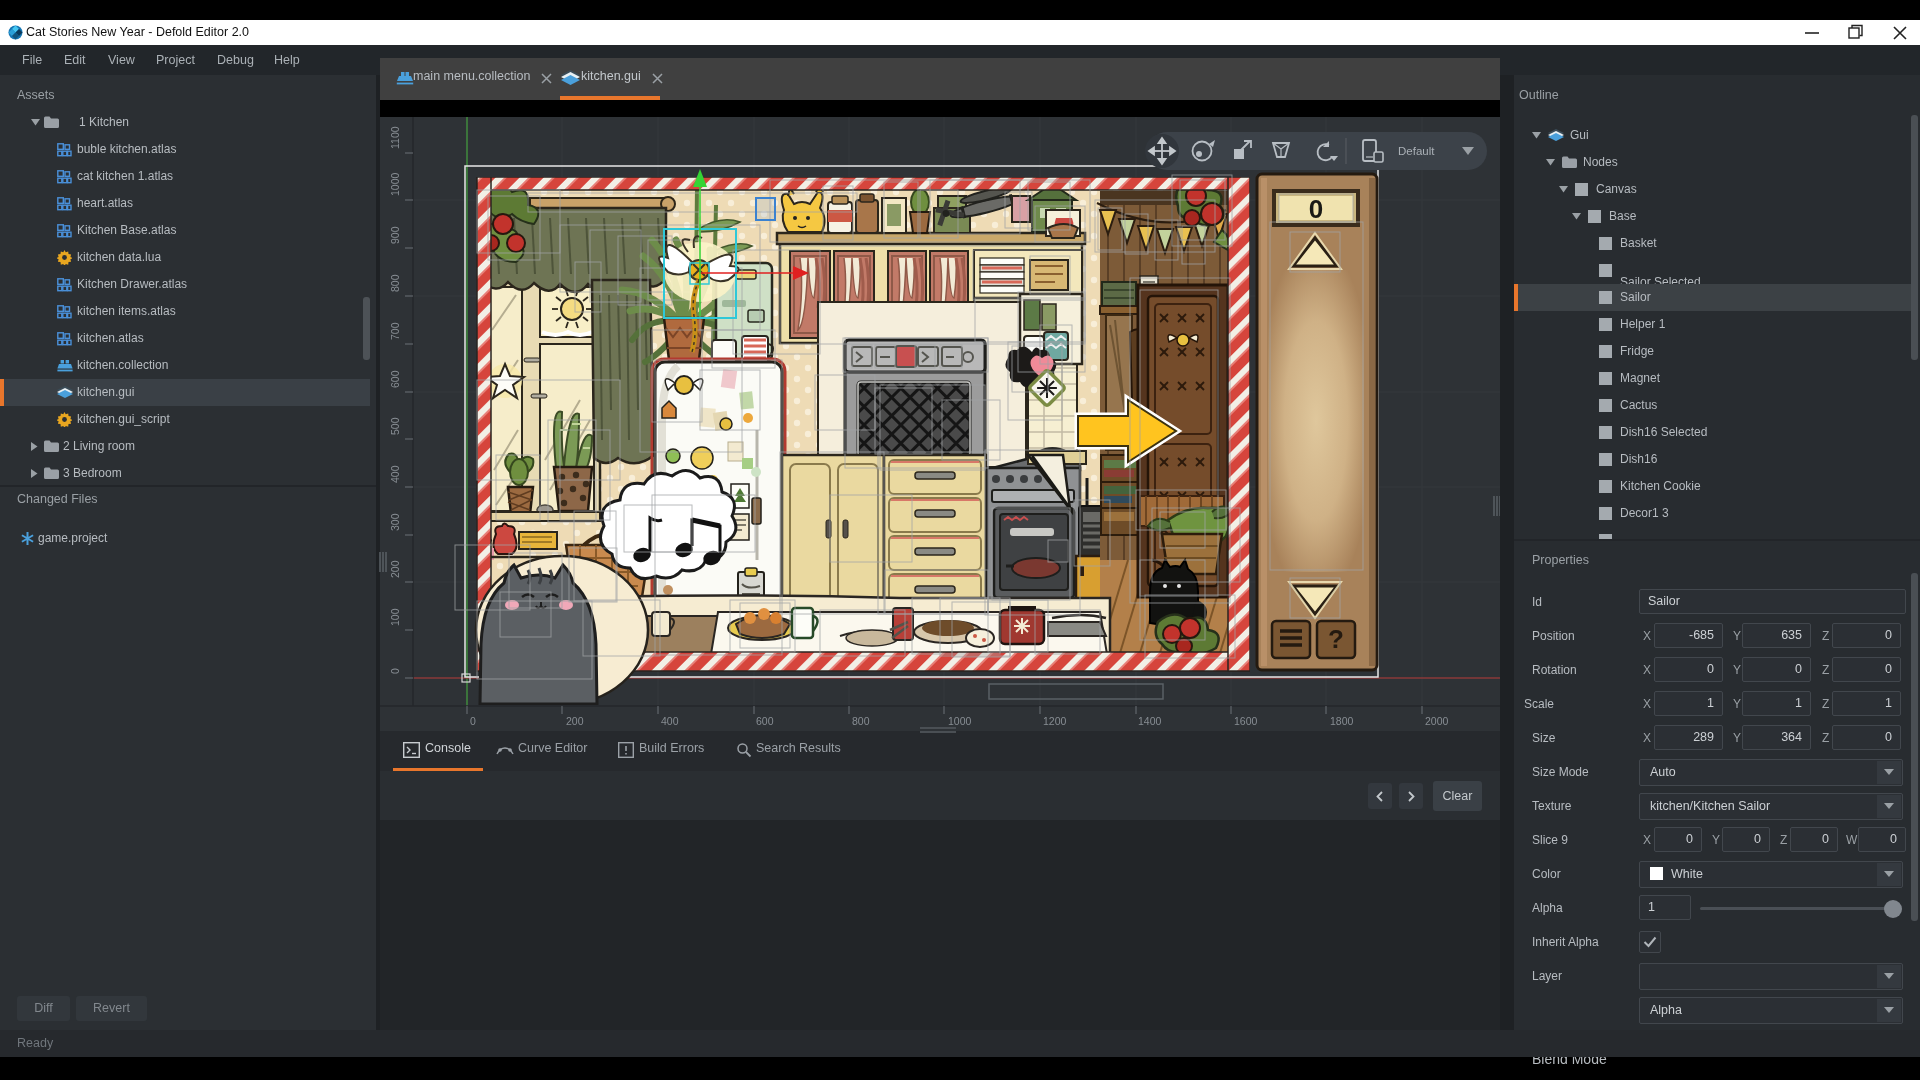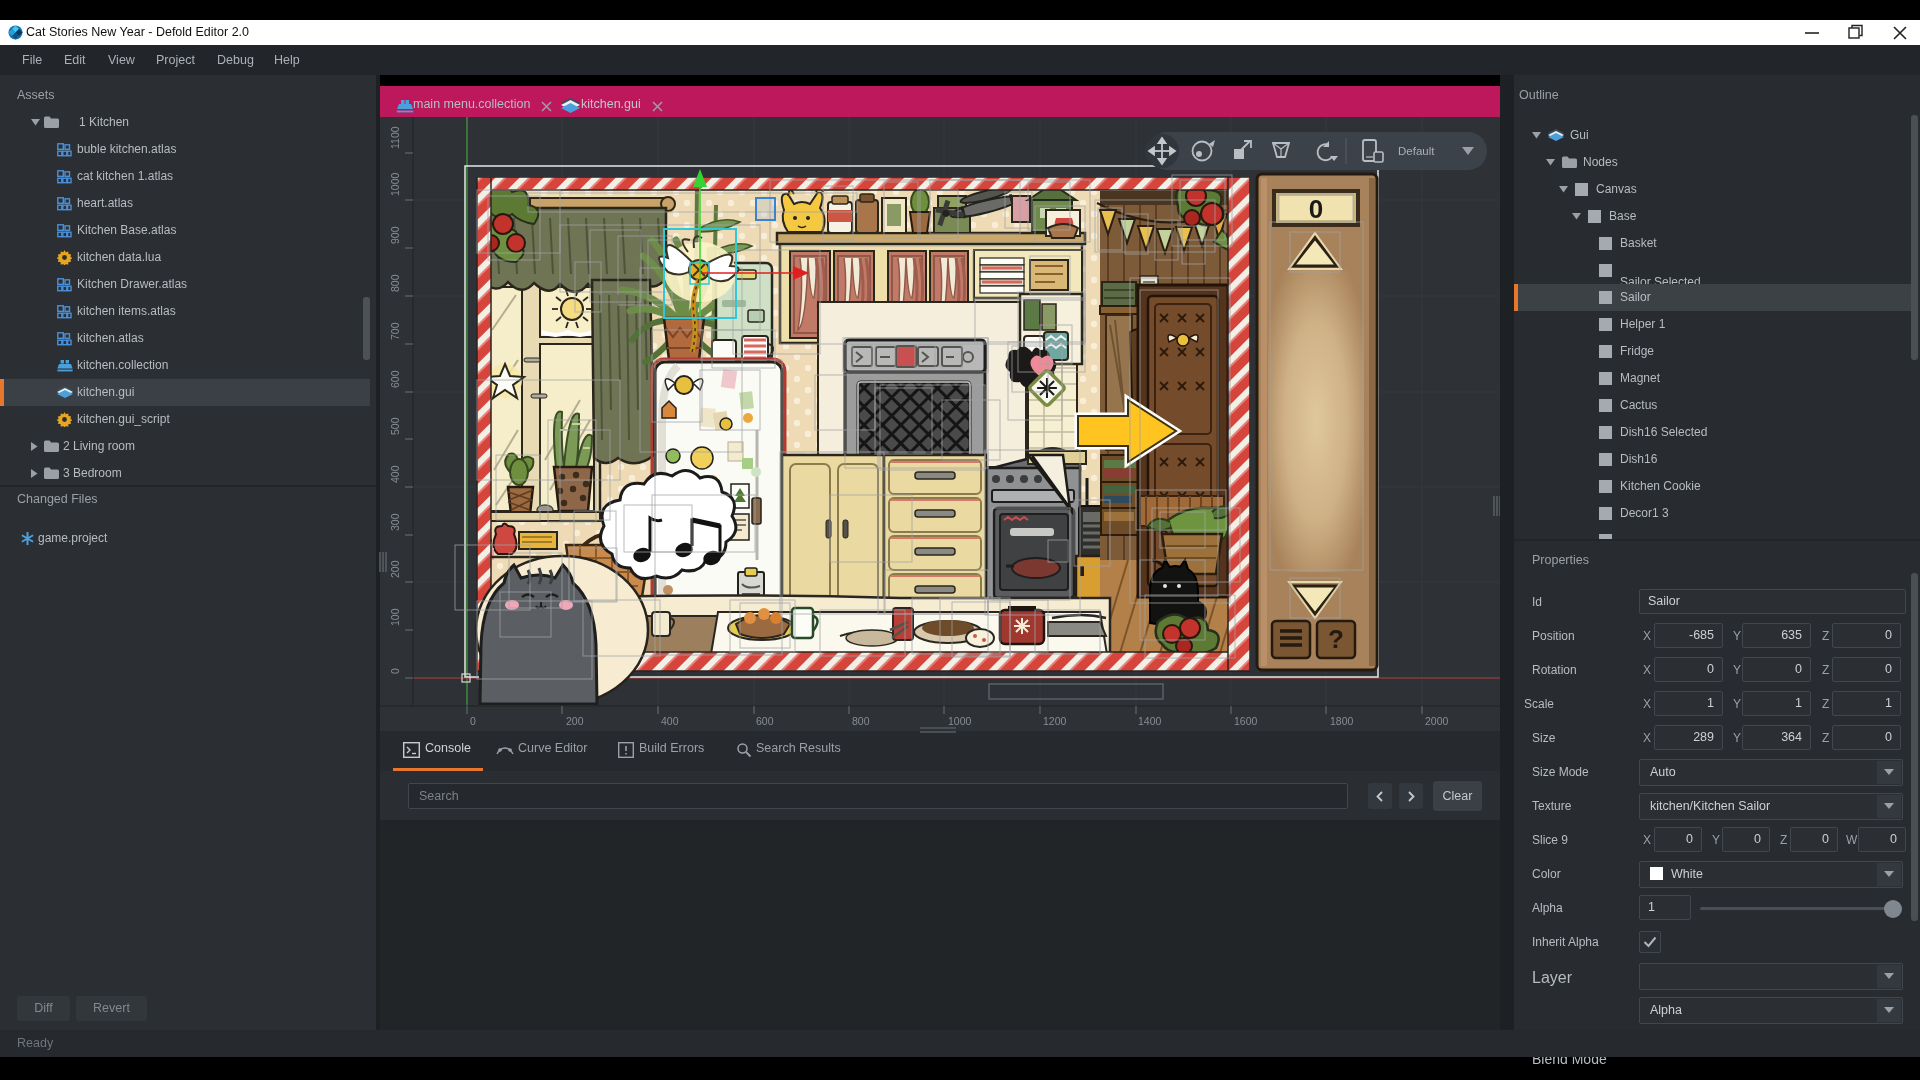--- a/index.html
+++ b/index.html
@@ -8,21 +8,21 @@
 .abs { position:absolute; }
 #titlebar { position:absolute; left:0; top:20px; width:1920px; height:25px; background:#fff; }
 #titletext { position:absolute; left:26px; top:5px; font-size:12.5px; color:#111; }
 #menubar { position:absolute; left:0; top:45px; width:1920px; height:30px; background:#22262a; }
 .menuitem { position:absolute; top:8px; font-size:12.5px; color:#abb1b6; }
 #leftpanel { position:absolute; left:0; top:75px; width:376px; height:955px; background:#2b2f33; }
 #rightpanel { position:absolute; left:1514px; top:75px; width:406px; height:955px; background:#282c30; }
 #statusbar { position:absolute; left:0; top:1030px; width:1920px; height:27px; background:#26292d; }
 .phead { font-size:12.5px; color:#9aa0a5; }
 .trow { position:absolute; height:27px; line-height:27px; font-size:12px; color:#b7bcc1; white-space:nowrap; }
-#tabbar { position:absolute; left:380px; top:86px; width:1120px; height:42px; background:#be185d; }
+#tabbar { position:absolute; left:380px; top:58px; width:1120px; height:42px; background:#404040; }
 #canvas { position:absolute; left:380px; top:117px; width:1120px; height:614px; background:#2e3236; overflow:hidden; }
 #console { position:absolute; left:380px; top:731px; width:1120px; height:299px; background:#26292d; }
 .ctab { position:absolute; top:10px; font-size:12.5px; color:#9ba1a7; }
 </style>
 </head>
 <body>
 
 <div id="titlebar">
   <svg class="abs" style="left:7px;top:4px" width="17" height="17" viewBox="0 0 17 17">
     <circle cx="8.5" cy="8.5" r="7" fill="#1676b4"></circle>
@@ -900,21 +900,20 @@
     <path d="M8 4 v5 M8 11 v1.5" stroke="#9ba1a7" stroke-width="1.6"></path>
   </svg>
   <div class="ctab" style="left:259px">Build Errors</div>
   <svg class="abs" style="left:356px;top:11px" width="16" height="16" viewBox="0 0 16 16">
     <circle cx="6.5" cy="6.5" r="4.5" fill="none" stroke="#9ba1a7" stroke-width="1.5"></circle>
     <line x1="10" y1="10" x2="14.5" y2="14.5" stroke="#9ba1a7" stroke-width="1.8"></line>
   </svg>
   <div class="ctab" style="left:376px">Search Results</div>
   <div style="position:absolute;left:13px;top:37px;width:90px;height:3px;background:#e8762c"></div>
   <div style="position:absolute;left:0;top:40px;width:1120px;height:49px;background:#2a2e32"></div>
-  <div style="position:absolute;left:28px;top:52px;width:940px;height:26px;background:#25282c;border:1px solid #41464c;border-radius:2px;color:#7c8288;font-size:12.5px;line-height:24px;padding:0 10px">Search</div>
   <div style="position:absolute;left:988px;top:52px;width:24px;height:26px;background:#33383e;border-radius:3px"></div>
   <svg class="abs" style="left:995px;top:60px" width="10" height="11" viewBox="0 0 10 11">
       <path d="M7 1 L2.5 5.5 L7 10" fill="none" stroke="#c3c8cc" stroke-width="1.8"></path>
     </svg>
   <div style="position:absolute;left:1019px;top:52px;width:24px;height:26px;background:#33383e;border-radius:3px"></div>
   <svg class="abs" style="left:1026px;top:60px" width="10" height="11" viewBox="0 0 10 11">
       <path d="M3 1 L7.5 5.5 L3 10" fill="none" stroke="#c3c8cc" stroke-width="1.8"></path>
     </svg>
   <div style="position:absolute;left:1053px;top:50px;width:49px;height:30px;background:#3a4046;border-radius:3px;color:#c3c8cc;font-size:12.5px;text-align:center;line-height:30px">Clear</div>
   <div style="position:absolute;left:0;top:89px;width:1120px;height:210px;background:#222528"></div>
@@ -1025,21 +1024,21 @@
       <div style="position:absolute;left:125px;top:786px;width:264px;height:27px;background:#2b2f34;border:1px solid #42474d;border-radius:2px;font-size:12.5px;color:#ccd0d4;line-height:25px;padding:0 10px"><span style="display:inline-block;width:13px;height:13px;background:#fff;vertical-align:-2px;margin-right:8px"></span>White<div style="position:absolute;right:1px;top:1px;width:24px;height:23px;background:#34393f"></div><div style="position:absolute;right:8px;top:9px;border-left:5px solid transparent;border-right:5px solid transparent;border-top:6px solid #9aa0a5"></div></div>
       <div style="position:absolute;left:18px;top:826px;font-size:12px;color:#b7bcc1">Alpha</div>
       <div style="position:absolute;left:125px;top:820px;width:52px;height:25px;background:#2b2f34;border:1px solid #42474d;border-radius:2px;font-size:12.5px;color:#ccd0d4;line-height:23px;padding:0 8px;text-align:left">1</div>
       <div style="position:absolute;left:186px;top:832px;width:190px;height:3px;background:#4a4f55;border-radius:2px"></div>
       <div style="position:absolute;left:370px;top:825px;width:18px;height:18px;background:#81878e;border-radius:50%"></div>
       <div style="position:absolute;left:18px;top:860px;font-size:12px;color:#b7bcc1">Inherit Alpha</div>
       <div style="position:absolute;left:125px;top:856px;width:22px;height:22px;background:#2b2f34;border:1px solid #42474d;border-radius:2px"></div>
       <svg style="position:absolute;left:129px;top:861px" width="14" height="12" viewBox="0 0 14 12">
         <path d="M1.5 6 L5.5 10 L12.5 1.5" fill="none" stroke="#b0b5ba" stroke-width="2"></path>
       </svg>
-      <div style="position:absolute;left:18px;top:894px;font-size:16px;color:#b7bcc1">Layer</div>
+      <div style="position:absolute;left:18px;top:894px;font-size:12px;color:#b7bcc1">Layer</div>
       <div style="position:absolute;left:125px;top:888px;width:264px;height:27px;background:#2b2f34;border:1px solid #42474d;border-radius:2px;font-size:12.5px;color:#ccd0d4;line-height:25px;padding:0 10px">
         <div style="position:absolute;right:1px;top:1px;width:24px;height:23px;background:#34393f"></div>
         <div style="position:absolute;right:8px;top:9px;border-left:5px solid transparent;border-right:5px solid transparent;border-top:6px solid #9aa0a5"></div>
       </div>
       <div style="position:absolute;left:18px;top:976px;font-size:14px;color:#b7bcc1">Blend Mode</div>
       <div style="position:absolute;left:125px;top:922px;width:264px;height:27px;background:#2b2f34;border:1px solid #42474d;border-radius:2px;font-size:12.5px;color:#ccd0d4;line-height:25px;padding:0 10px">Alpha<div style="position:absolute;right:1px;top:1px;width:24px;height:23px;background:#34393f"></div><div style="position:absolute;right:8px;top:9px;border-left:5px solid transparent;border-right:5px solid transparent;border-top:6px solid #9aa0a5"></div></div>
     </div>
   <div style="position:absolute;left:397px;top:40px;width:7px;height:245px;background:#4a4f54;border-radius:3px"></div>
   <div style="position:absolute;left:397px;top:498px;width:7px;height:348px;background:#4a4f54;border-radius:3px"></div>
 </div>

